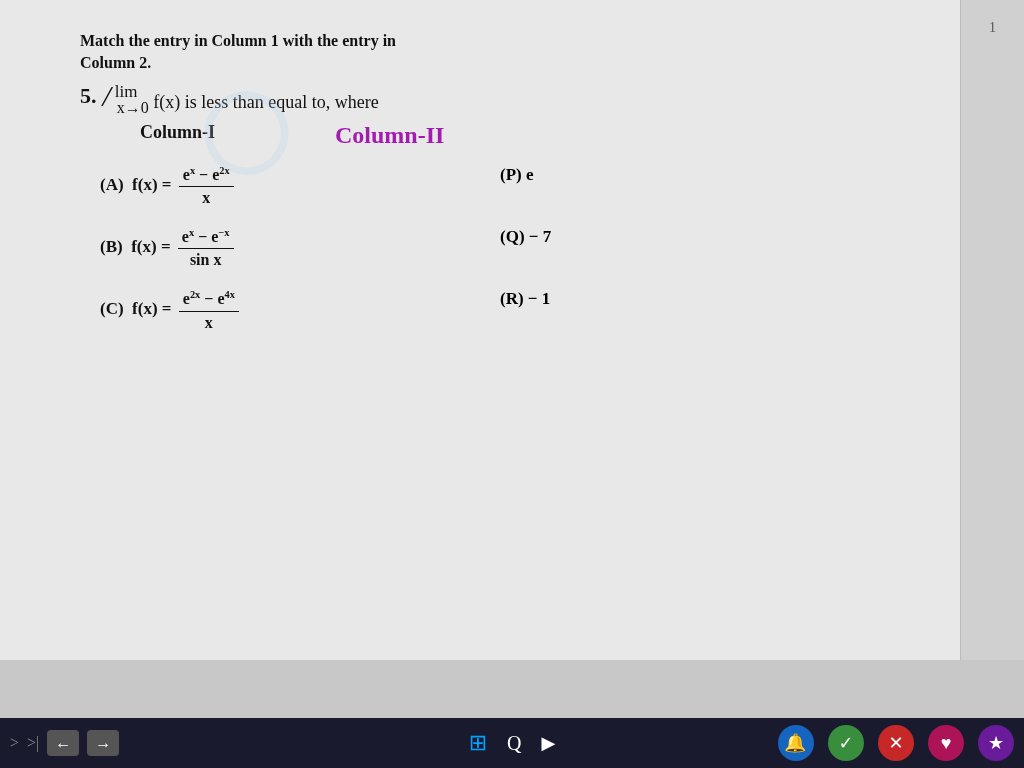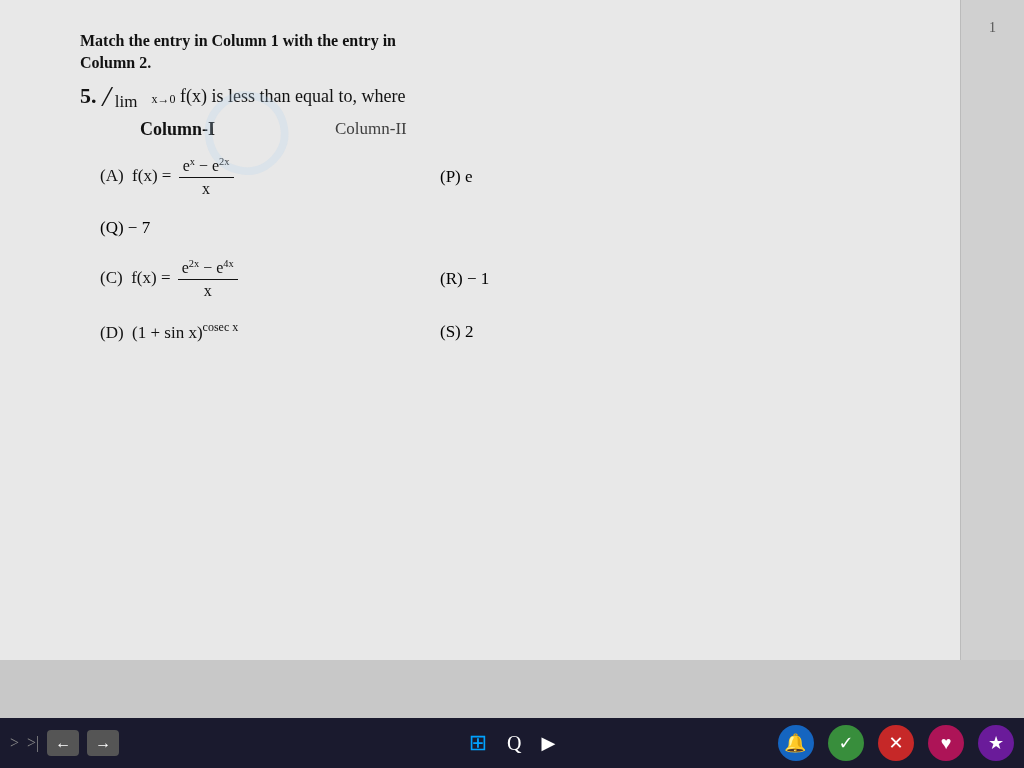--- a/index.html
+++ b/index.html
@@ -75,33 +75,35 @@
       gap: 120px;
     }
 
     .col-header {
       font-size: 18px;
       font-weight: bold;
       color: #111;
     }
 
     .col-header-II {
-      font-size: 17px;
-      font-weight: normal;
-      color: #404040;
+      font-size: 24px;
+      font-weight: bold;
+      color: #a21caf;
     }
 
     .entries {
       margin-left: 20px;
     }
 
     .entry-row {
       display: flex;
-      align-items: center;
+      align-items: flex-start;
       margin-bottom: 20px;
+      gap: 60px;
+      font-weight: bold;
     }
 
     .col1 {
       min-width: 340px;
       font-size: 17px;
       color: #111;
     }
 
     .col2 {
       font-size: 17px;
@@ -198,23 +200,23 @@
   <div class="watermark">◯</div>
 
   <div class="instruction">
     <span>Match the entry in Column 1 with the entry in<br>Column 2.</span>
   </div>
 
   <div class="question-row">
     <span class="question-number">5.</span>
     <span class="slash-mark">/</span>
     <span class="question-text">
-      <span style="display:inline-flex; vertical-align:bottom; line-height:1;">
+      <span style="display:inline-flex; flex-direction:column; vertical-align:bottom; line-height:1;">
         <span style="font-size:17px;">lim</span>
-        <span style="font-size:12px; margin-left:14px;text-align:center;">x→0</span>
+        <span style="font-size:16px; margin-left:2px;text-align:center;">x→0</span>
       </span>
       f(x) is less than equal to, where
     </span>
   </div>
 
   <div class="column-headers">
     <div class="col-header">Column-I</div>
     <div class="col-header-II">Column-II</div>
   </div>
 
@@ -225,40 +227,41 @@
         (A)&nbsp; f(x) =
         <span class="fraction">
           <span class="numerator">e<sup>x</sup> − e<sup>2x</sup></span>
           <span class="denominator">x</span>
         </span>
       </div>
       <div class="col2">(P) e</div>
     </div>
 
     <div class="entry-row">
+      <div class="col1">
+        (B)&nbsp; f(x) =
+        <span class="fraction">
+          <span class="numerator">e<sup>x</sup> − e<sup>−x</sup></span>
+          <span class="denominator">sin x</span>
+        </span>
+      </div>
       <div class="col2">(Q) − 7</div>
     </div>
 
     <div class="entry-row">
       <div class="col1">
         (C)&nbsp; f(x) =
         <span class="fraction">
           <span class="numerator">e<sup>2x</sup> − e<sup>4x</sup></span>
           <span class="denominator">x</span>
         </span>
       </div>
       <div class="col2">(R) − 1</div>
     </div>
 
-    <div class="entry-row">
-      <div class="col1">
-        (D)&nbsp; (1 + sin x)<sup style="font-size:12px;">cosec x</sup>
-      </div>
-      <div class="col2">(S) 2</div>
-    </div>
 
   </div>
 </div>
 
 <div class="right-panel">
   <div style="color:#555; font-size:14px; text-align:center; padding-top:20px;">1</div>
 </div>
 
 <div class="taskbar">
   <span style="color:#888; font-size:16px; cursor:pointer;">&gt;</span>

